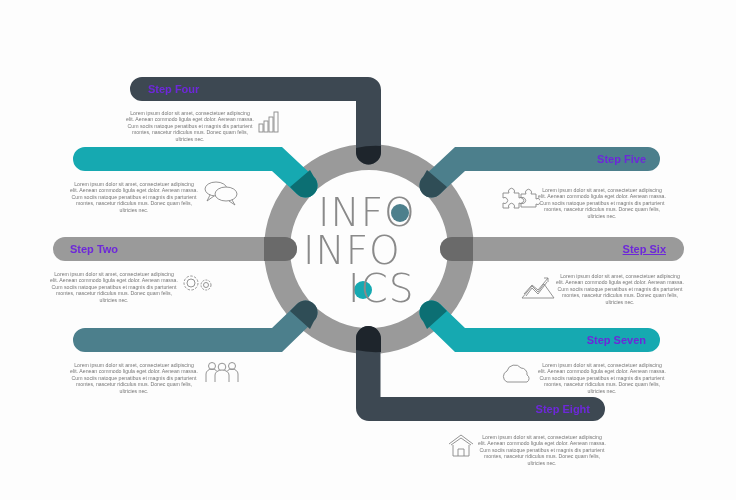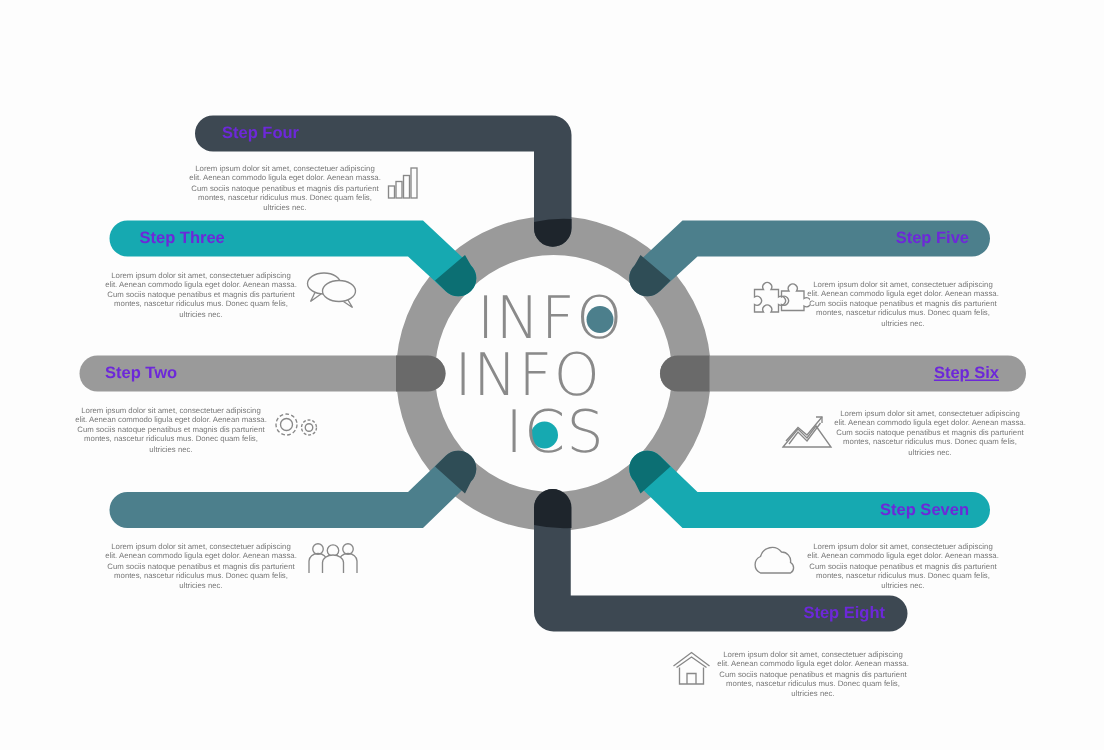--- a/index.html
+++ b/index.html
@@ -90,24 +90,23 @@
       <path d="M648,328 H465 L440,304 a12,12 0 0 0 -17,17 L455,352 H648 a12,12 0 0 0 0,-24 Z" fill="#16a9b1"></path>
       <path d="M447,311 L440,304 a12,12 0 0 0 -17,17 L427,329 Z" fill="#0c6f73"></path>
     </g>
 
     <circle cx="400" cy="213" r="9" fill="#4c7f8c"></circle>
     <circle cx="363" cy="290" r="9" fill="#16a9b1"></circle>
   </svg>
 
   <div class="title-word" style="left:318px; top:193px;">INFO</div>
   <div class="title-word" style="left:303px; top:231px;">INFO</div>
-  <div class="title-word" style="left:337px; top:269px;">ICS</div>
+  <div class="title-word" style="left:348px; top:269px;">ICS</div>
 
   <div class="label" style="left:148px; top:77px;">Step Four</div>
-  <div class="label" style="left:93px; top:147px;">Step Three</div>
   <div class="label" style="left:70px; top:237px;text-align:right;">Step Two</div>
 
   <div class="label right" style="right:90px; top:147px;">Step Five</div>
   <div class="label right" style="right:70px; top:237px;text-decoration:underline;">Step Six</div>
   <div class="label right" style="right:90px; top:328px;">Step Seven</div>
   <div class="label right" style="right:146px; top:397px;">Step Eight</div>
 
   <div class="desc" style="left:126px; top:110px;">Lorem ipsum dolor sit amet, consectetuer adipiscing elit. Aenean commodo ligula eget dolor. Aenean massa. Cum sociis natoque penatibus et magnis dis parturient montes, nascetur ridiculus mus. Donec quam felis, ultricies nec.</div>
   <div class="desc" style="left:70px; top:181px;">Lorem ipsum dolor sit amet, consectetuer adipiscing elit. Aenean commodo ligula eget dolor. Aenean massa. Cum sociis natoque penatibus et magnis dis parturient montes, nascetur ridiculus mus. Donec quam felis, ultricies nec.</div>
   <div class="desc" style="left:50px; top:271px;">Lorem ipsum dolor sit amet, consectetuer adipiscing elit. Aenean commodo ligula eget dolor. Aenean massa. Cum sociis natoque penatibus et magnis dis parturient montes, nascetur ridiculus mus. Donec quam felis, ultricies nec.</div>

